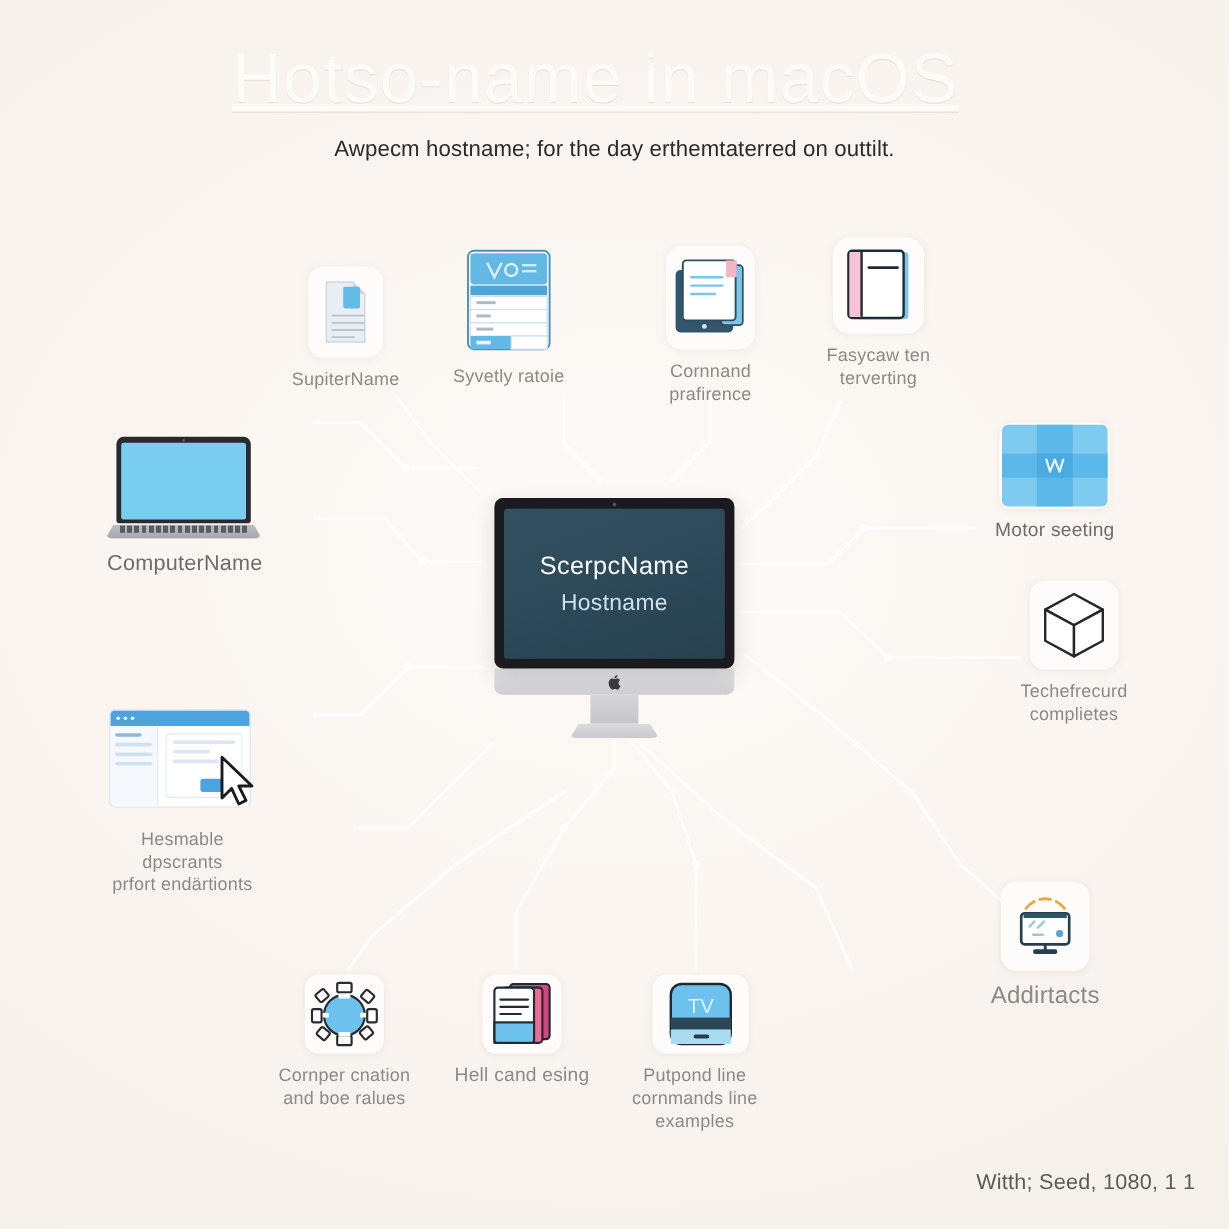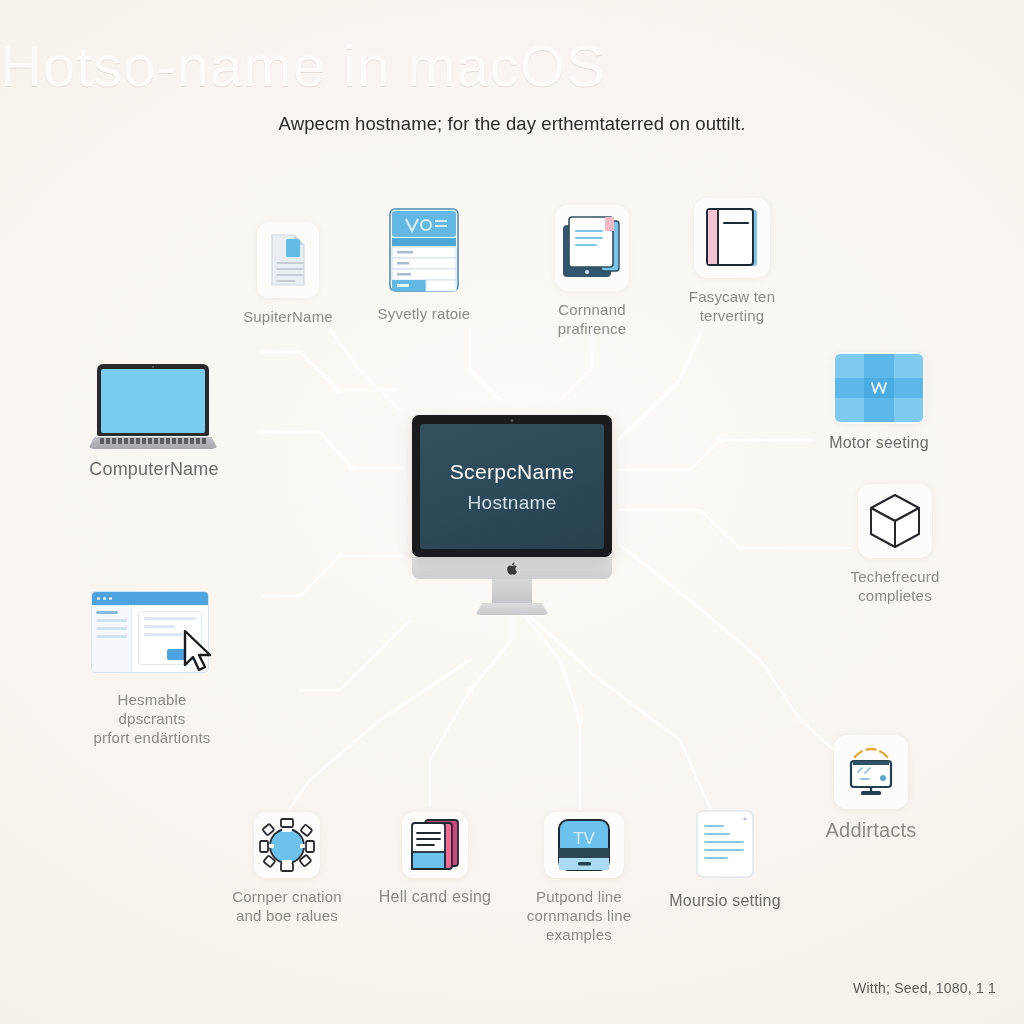--- a/index.html
+++ b/index.html
@@ -34,26 +34,28 @@
     height: 1024px;
     pointer-events: none;
   }
 
   
   #title {
     position: absolute;
     top: 32px;
     left: 0;
     width: 992px;
+    text-align: center;
     font-size: 58px;
     font-weight: 400;
     letter-spacing: 1px;
     color: #fdfbf8;
     text-shadow: 0 1px 0 rgba(214,204,194,.55);
     white-space: nowrap;
+    text-decoration: underline;
   }
 
   #subtitle {
     position: absolute;
     top: 113px;
     left: 0;
     width: 1024px;
     text-align: center;
     font-size: 18.5px;
     color: #2e2a27;
@@ -216,21 +218,21 @@
   #win-card { border:1px solid #e2ebf4; border-radius:3px; height: 54px; padding:5px; position: relative;}
   #win-card span { display:block; height:3px; background:#dde7f1; margin-bottom:5px; border-radius:2px;}
   #win-btn { position:absolute; right:4px; bottom:4px; width:30px; height:11px; background:#4da3e0; border-radius:2px;}
   #cursor { position: absolute; left: 96px; top: 44px; }
 
   
   #footer {
     position: absolute;
     right: 28px;
     bottom: 28px;
-    font-size: 14px;
+    font-size: 18px;
     color: #5d5955;
     letter-spacing: .2px;
   }
 </style>
 </head>
 <body>
 
 <div id="canvas">
 
   <svg id="traces" viewBox="0 0 1024 1024" fill="none">
@@ -503,32 +505,16 @@
         <rect x="4" y="31" width="50" height="10" fill="#2b4756"></rect>
         <rect x="4" y="41" width="50" height="12" fill="#a9dcf3"></rect>
         <rect x="23" y="45" width="13" height="3.5" rx="1.5" fill="#24404f"></rect>
       </svg>
     </div>
     <div class="cap">Putpond line
 cornmands line
 examples</div>
   </div>
 
-  <div class="node" style="left:666px; top:808px; width:118px;">
-    <div class="tile" style="width:68px;height:74px;border-radius:12px;background:transparent;box-shadow:none;">
-      <svg width="64" height="72" viewBox="0 0 64 72">
-        <rect x="4" y="2" width="56" height="66" rx="6" fill="#ffffff" stroke="#dfe6ec" stroke-width="1.6"></rect>
-        <circle cx="52" cy="10" r="1.6" fill="#b8c6d2"></circle>
-        <g stroke="#8fc5e8" stroke-width="2" stroke-linecap="round">
-          <path d="M12 17 h18"></path>
-            <path d="M12 25 h24"></path>
-            <path d="M12 33 h38"></path>
-          <path d="M12 41 h38"></path>
-            <path d="M12 49 h22"></path>
-        </g>
-      </svg>
-    </div>
-    <div class="cap dark" style="font-size:16px;">Moursio setting</div>
-  </div>
 
   <div id="footer">Witth; Seed, 1080, 1 1</div>
 
 </div>
 
 </body></html>

